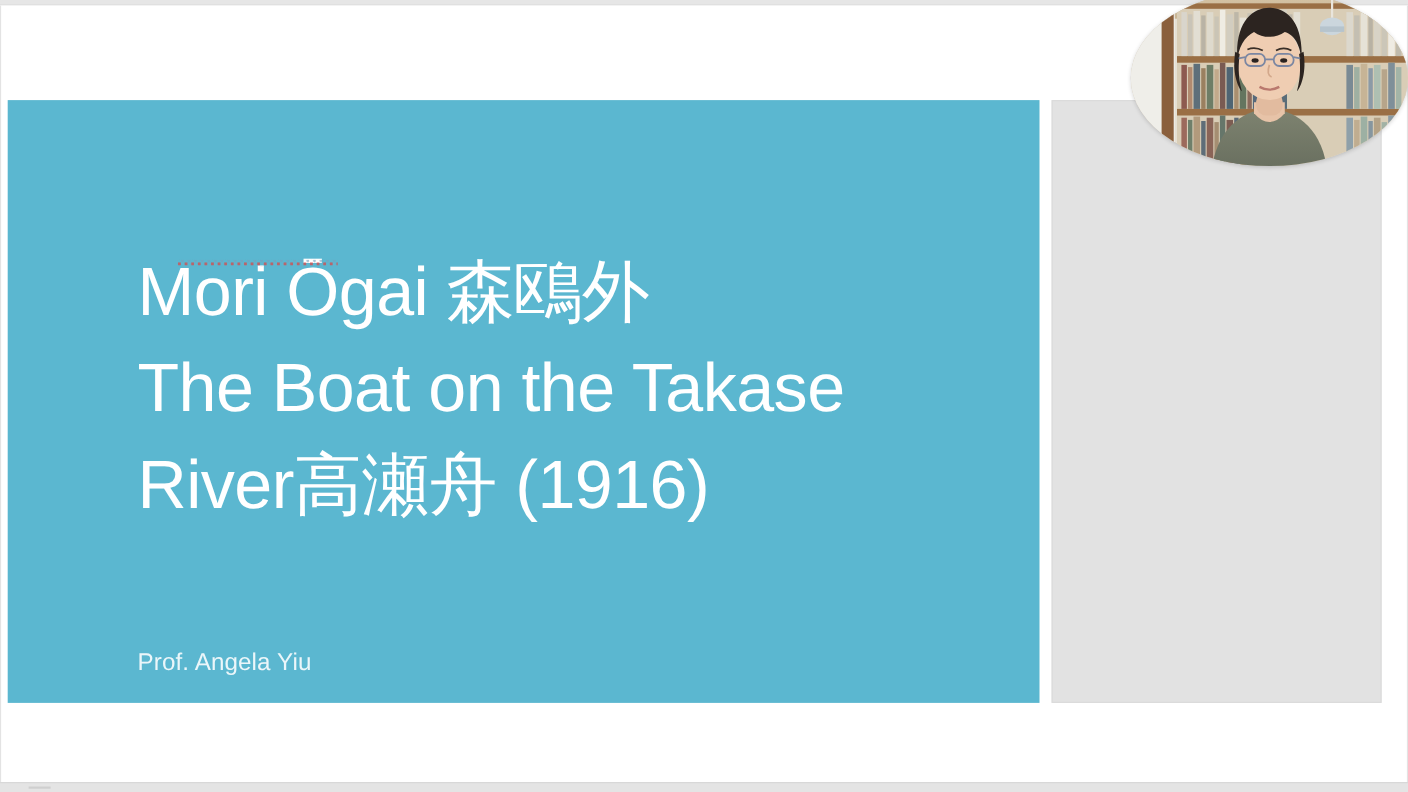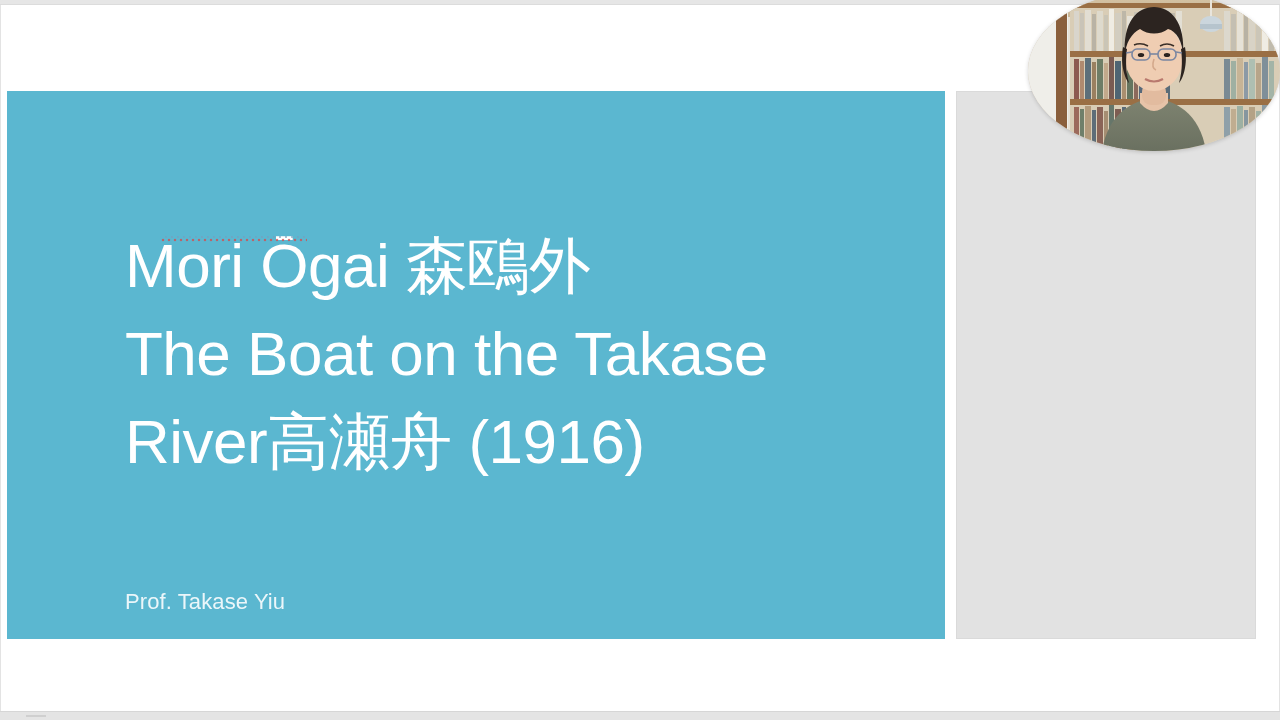--- a/index.html
+++ b/index.html
@@ -136,21 +136,21 @@
     <div class="slide-panel">
 
       <div class="title-block">
         <div class="slide-title">Mori Ōgai 森鴎外
 The Boat on the Takase River高瀬舟 (1916)</div>
       </div>
 
       <div class="spell-underline"></div>
 
       <div class="subtitle-block">
-        <div class="subtitle-line">Prof. Takase Yiu</div>
+        <div class="subtitle-line">Prof. Angela Yiu</div>
       </div>
 
     </div>
 
     <div class="side-panel"></div>
 
   </div>
 
   <div class="webcam wide">
     <svg class="cam-svg" viewBox="0 0 252 160" preserveAspectRatio="xMidYMid slice">

